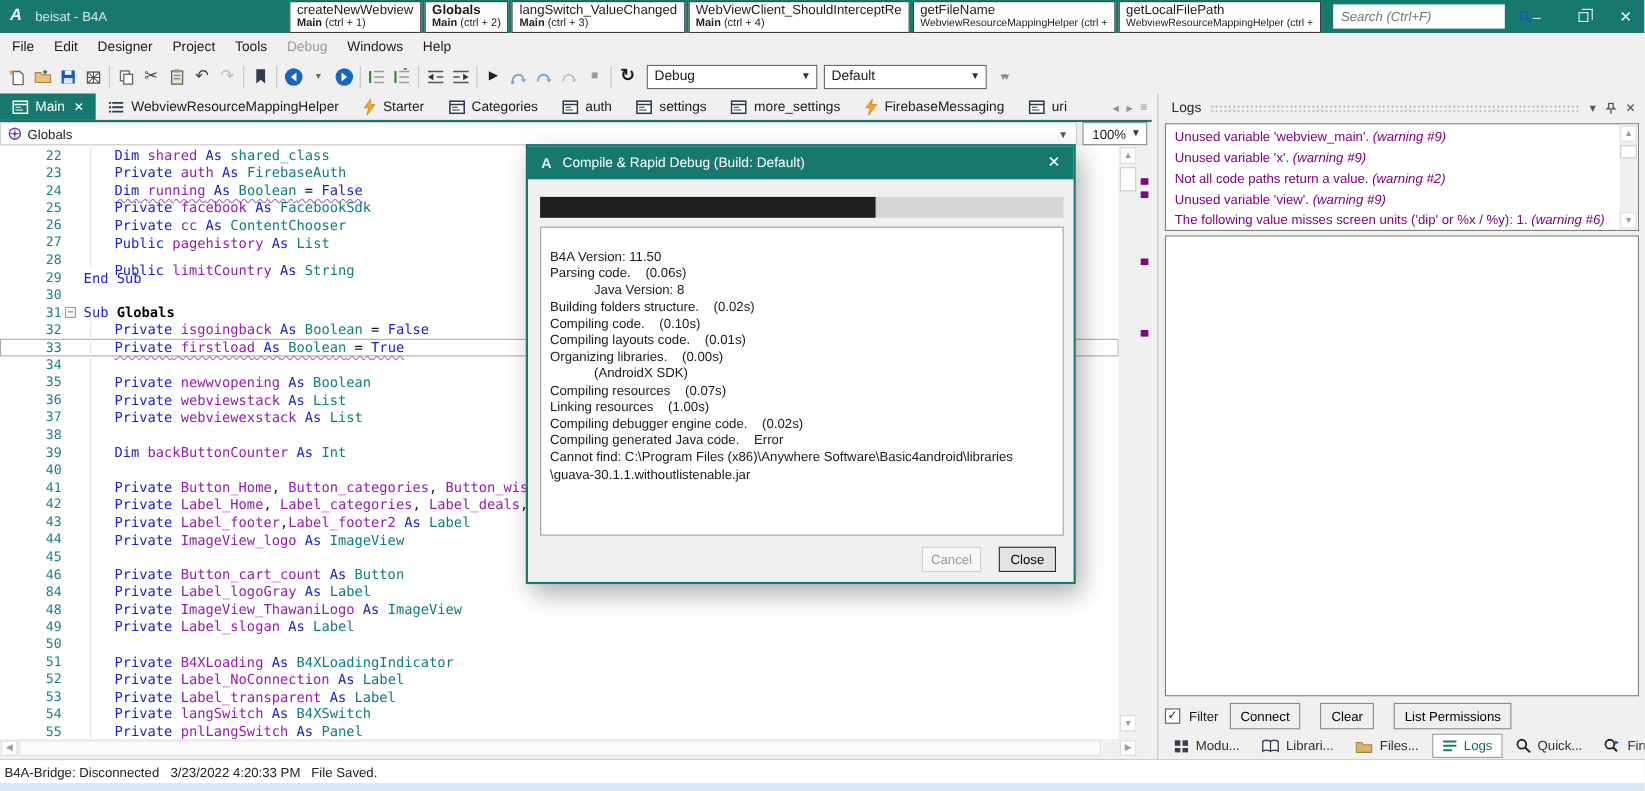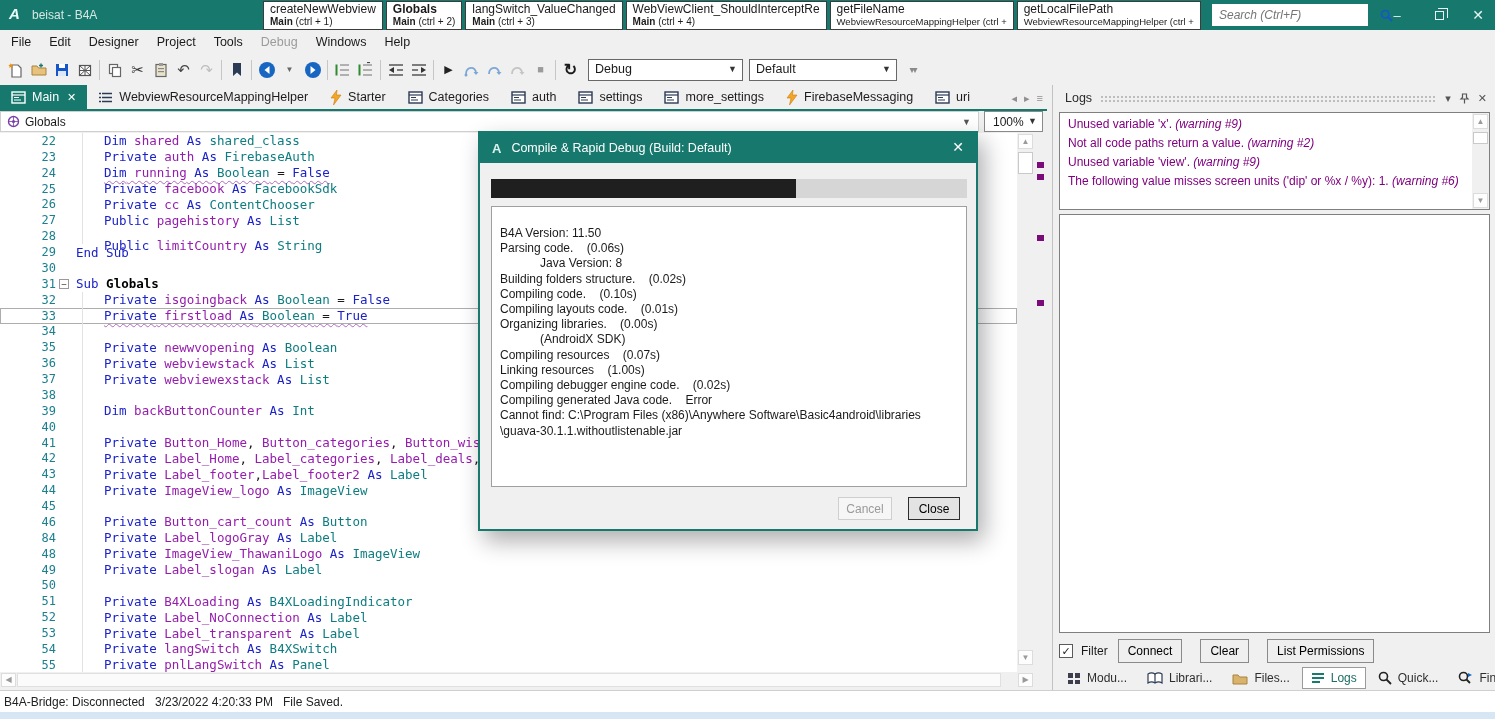--- a/index.html
+++ b/index.html
@@ -586,20 +586,21 @@
     <span class="hic">▾</span>
     <span class="hic">
       <svg width="11" height="11" viewBox="0 0 11 11">
           <path d="M3.5 1h4v3.5l1.5 1.5H2l1.5-1.5z M5.5 6v4.5" fill="none" stroke="#555" stroke-width="1.2"></path>
         </svg>
     </span>
     <span class="hic">✕</span>
   </div>
   <div class="logbox">
     <div class="logentries" id="logentries">
+        <div class="lentry"><span>Unused variable 'webview_main'. </span><span class="tag">(warning #9)</span></div>
         <div class="lentry"><span>Unused variable 'x'. </span><span class="tag">(warning #9)</span></div>
         <div class="lentry"><span>Not all code paths return a value. </span><span class="tag">(warning #2)</span></div>
         <div class="lentry"><span>Unused variable 'view'. </span><span class="tag">(warning #9)</span></div>
         <div class="lentry"><span>The following value misses screen units ('dip' or %x / %y): 1. </span><span class="tag">(warning #6)</span></div>
       </div>
     <div class="logvs">
       <span class="sbtn" style="top:1px;">▲</span>
       <span class="vthumb" style="top:19px;height:12px;"></span>
       <span class="sbtn" style="bottom:1px;">▼</span>
     </div>

